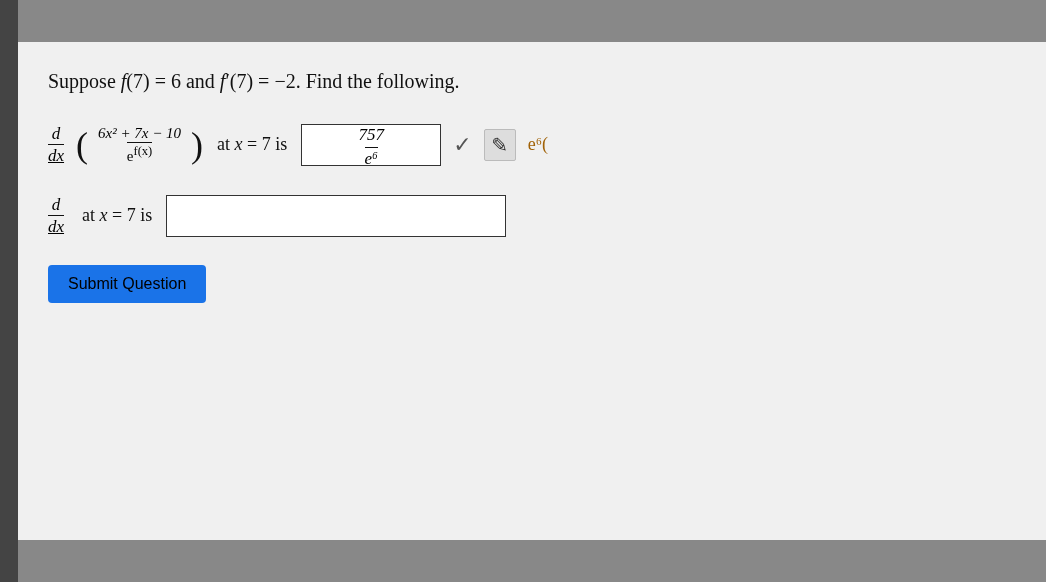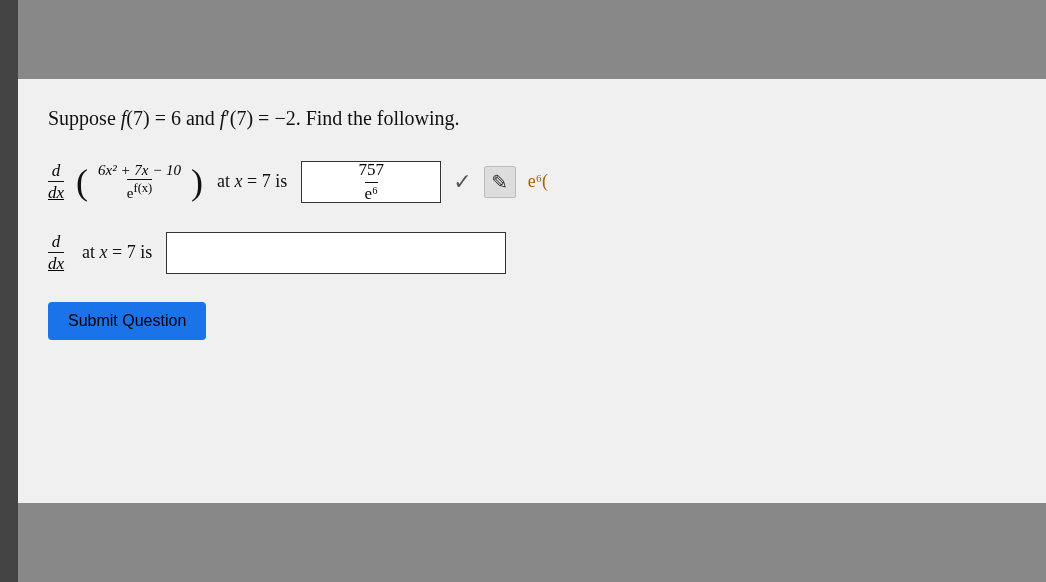--- a/index.html
+++ b/index.html
@@ -17,21 +17,21 @@
     .left-bar {
       width: 18px;
       height: 582px;
       background: #444;
       flex-shrink: 0;
     }
 
     .main-content {
       background: #f0f0f0;
       flex: 1;
-      height: 424px;
+      height: 498px;
       padding: 28px 46px 20px 30px;
       position: relative;
     }
 
     .problem-title {
       font-size: 20px;
       color: #111;
       margin-bottom: 30px;
       font-style: normal;
     }
@@ -65,24 +65,24 @@
       color: #111;
       margin: 11px 6px;
     }
 
     .answer-box {
       border: 1.5px solid #333;
       background: white;
       min-width: 140px;
       height: 42px;
       display: flex;
-      align-items: center;
       justify-content: center;
       font-size: 18px;
       padding: 0 12px;
+      font-style: italic;
     }
 
     .answer-fraction {
       display: flex;
       flex-direction: column;
       align-items: center;
       font-size: 17px;
     }
 
     .answer-fraction .num {

